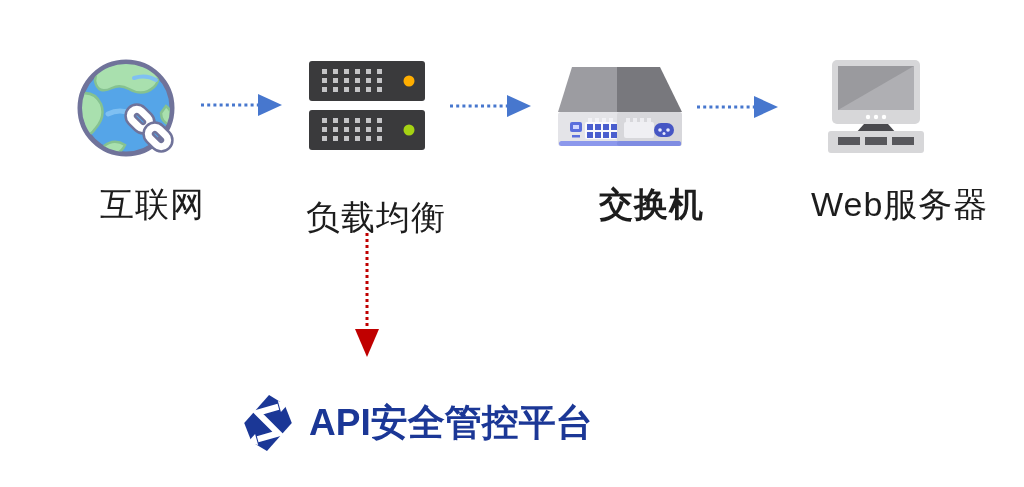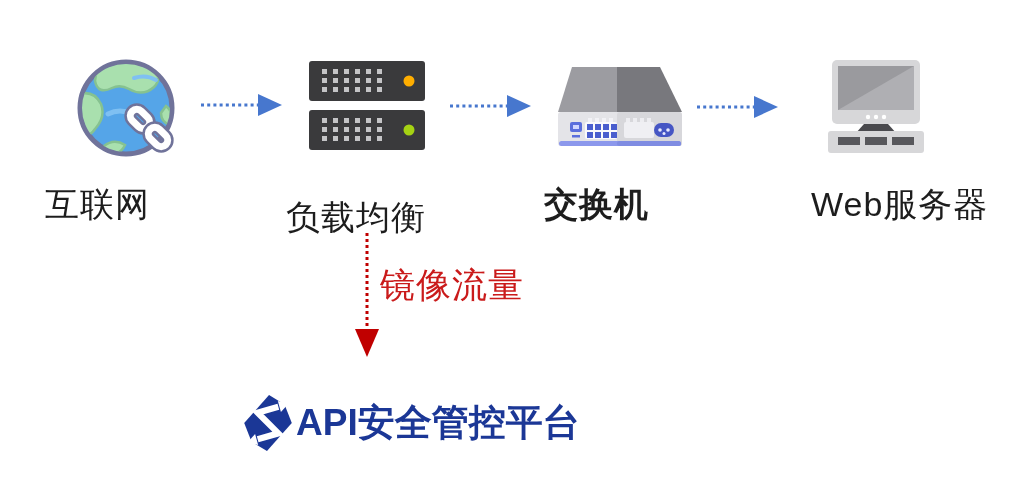--- a/index.html
+++ b/index.html
@@ -2,31 +2,31 @@
 <html style="--flow-arrow-blue: #4777CE; --mirror-red: #C00000; --mirror-text-red: #CA1B1B; --platform-navy: #1B3796; --label-dark: #1D1D1D; --led-orange: #FFAE00; --led-green: #A5D213;"><head>
 <meta charset="utf-8">
 <style>
   html,body{margin:0;padding:0;background:#fff;}
   .canvas{
     position:relative;width:1024px;height:487px;background:#ffffff;overflow:hidden;
     font-family:"Liberation Sans","DejaVu Sans",sans-serif;
   }
   .abs{position:absolute;}
   .node-label{
-    position:absolute;width:160px;text-align:left;
+    position:absolute;width:160px;text-align:right;
     font-size:34px;line-height:36px;color:var(--label-dark,#1d1d1d);
     letter-spacing:1px;white-space:nowrap;
   }
   .mirror-label{
     position:absolute;left:380px;top:266px;font-size:35px;line-height:38px;
     color:var(--mirror-text-red,#ca1b1b);letter-spacing:1px;white-space:nowrap;
   }
   .platform{
     position:absolute;left:244px;top:392px;height:62px;
-    display:flex;align-items:center;gap:4px;
+    display:flex;align-items:center;gap:17px;
   }
   .platform-name{
     font-size:37px;font-weight:bold;color:var(--platform-navy,#1b3796);
     letter-spacing:0px;white-space:nowrap;
   }
   .flow-line{stroke:var(--flow-arrow-blue,#4777ce);stroke-width:3;stroke-dasharray:3 3.2;fill:none;}
   .flow-head{fill:var(--flow-arrow-blue,#4777ce);}
   .mirror-line{stroke:var(--mirror-red,#c00000);stroke-width:3;stroke-dasharray:3 3;fill:none;}
   .mirror-head{fill:var(--mirror-red,#c00000);}
   .led-orange{fill:var(--led-orange,#ffae00);}
@@ -192,21 +192,20 @@
         <rect x="37" y="79" width="22" height="8"></rect>
         <rect x="64" y="79" width="22" height="8"></rect>
     </g>
   </svg>
   <div class="node-label" style="left:797px;top:186px;margin-left:14px;">Web服务器</div>
 
   <svg class="abs" style="left:354px;top:231px;" width="26" height="128" viewBox="0 0 26 128">
     <line class="mirror-line" x1="13" y1="2" x2="13" y2="100"></line>
     <polygon class="mirror-head" points="1,98 25,98 13,126"></polygon>
   </svg>
-  <div class="mirror-label">镜像流量</div>
 
   <div class="platform">
     <svg width="48" height="60" viewBox="0 0 46 58">
       <polygon class="navy" points="0,29 24,2 39,11 46,29 22,56 7,47"></polygon>
       <polyline points="33,13.4 13,19 33,39 13,44.6" fill="none" stroke="#ffffff" stroke-width="6"></polyline>
       <polygon fill="#ffffff" points="42.7,10.5 35.5,18.3 32.5,7.7"></polygon>
       <polygon fill="#ffffff" points="3.4,47.5 13.5,50.3 10.5,39.7"></polygon>
     </svg>
     <span class="platform-name">API安全管控平台</span>
   </div>

